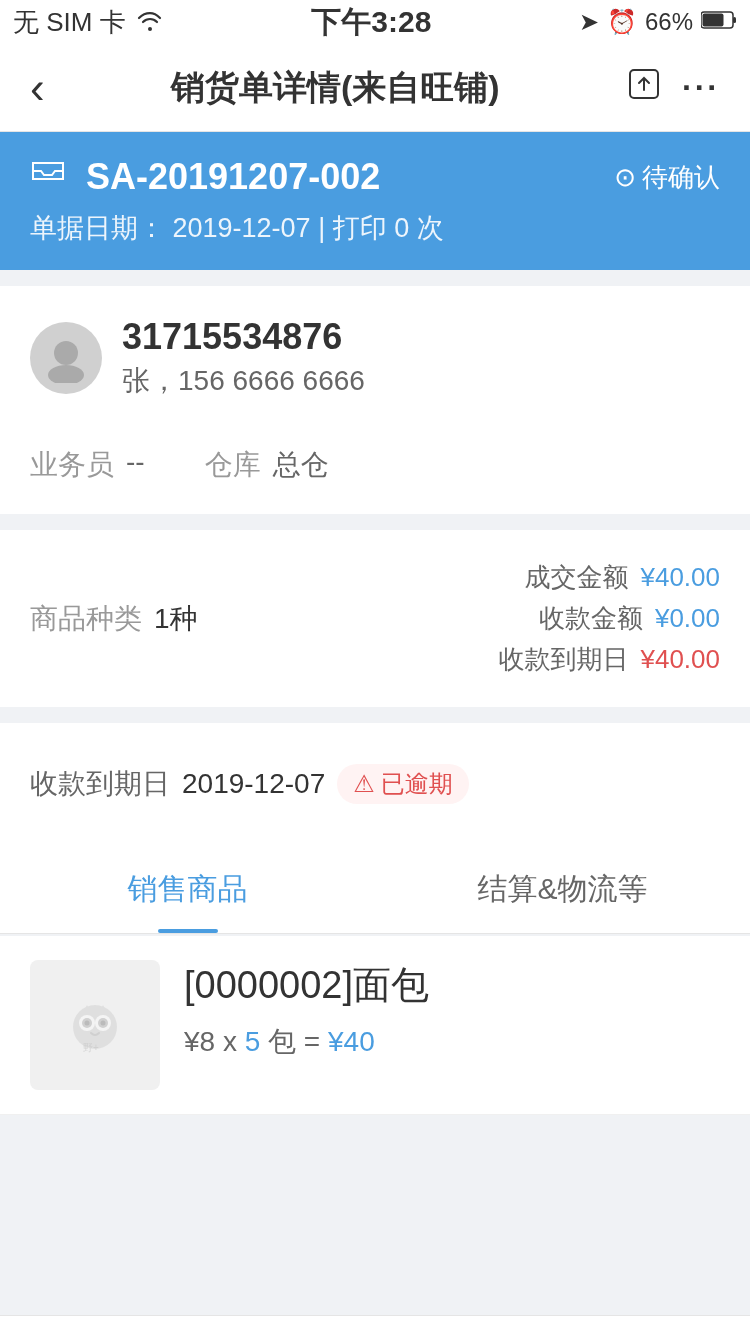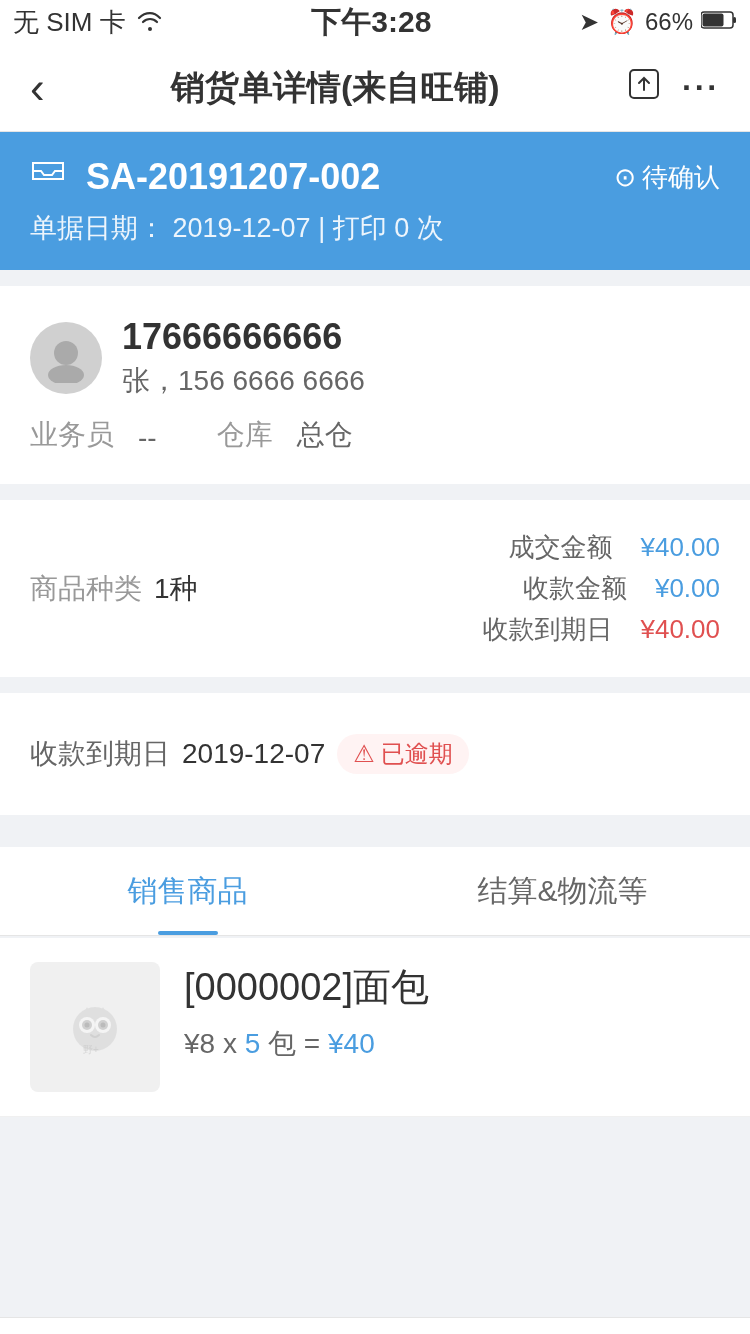--- a/index.html
+++ b/index.html
@@ -115,24 +115,25 @@
       color: #666;
       margin-top: 4px;
     }
     .customer-meta {
       display: flex;
       gap: 60px;
       margin-top: 8px;
     }
     .meta-item {
       display: flex;
-      align-items: flex-end;
-      gap: 24px;
-      font-size: 28px;
-      color: #666;
+      align-items: flex-start;
+      gap: 12px;
+      font-size: 28px;
+      color: #666;
+      margin-top: 30px;
     }
     .meta-label { color: #999; }
 
     
     .summary-card {
       background: #fff;
       margin-top: 16px;
       padding: 30px;
       display: flex;
       justify-content: space-between;
@@ -147,21 +148,21 @@
     .summary-left-value { color: #333; font-weight: 500; }
     .summary-right {
       display: flex;
       flex-direction: column;
       align-items: flex-end;
       gap: 6px;
     }
     .summary-row {
       display: flex;
       align-items: center;
-      gap: 28px;
+      gap: 12px;
       font-size: 26px;
       color: #666;
     }
     .amount-blue { color: #4a9de0; font-weight: 500; }
     .amount-red { color: #e05050; font-weight: 500; }
 
     
     .due-date-card {
       background: #fff;
       margin-top: 16px;
@@ -181,21 +182,21 @@
       background: #fff3f3;
       border-radius: 20px;
       padding: 4px 16px;
       color: #e05050;
       font-size: 24px;
     }
 
     
     .tabs-container {
       background: #fff;
-      margin-top: 32px;
+      margin-top: 0;
       display: flex;
       border-bottom: 1px solid #e5e5e5;
     }
     .tab {
       flex: 1;
       height: 88px;
       display: flex;
       flex-direction: column;
       align-items: center;
       justify-content: center;
@@ -353,21 +354,21 @@
 
 <div class="customer-card">
   <div class="customer-top">
     <div class="customer-avatar">
       <svg width="50" height="50" viewBox="0 0 50 50">
         <circle cx="25" cy="20" r="12" fill="#aaa"></circle>
         <ellipse cx="25" cy="42" rx="18" ry="10" fill="#aaa"></ellipse>
       </svg>
     </div>
     <div>
-      <div class="customer-name">17666666666</div>
+      <div class="customer-name">31715534876</div>
       <div class="customer-sub">张，156 6666 6666</div>
     </div>
   </div>
   <div class="customer-meta">
     <div class="meta-item">
       <span class="meta-label">业务员</span>
       <span>--</span>
     </div>
     <div class="meta-item">
       <span class="meta-label">仓库</span>

